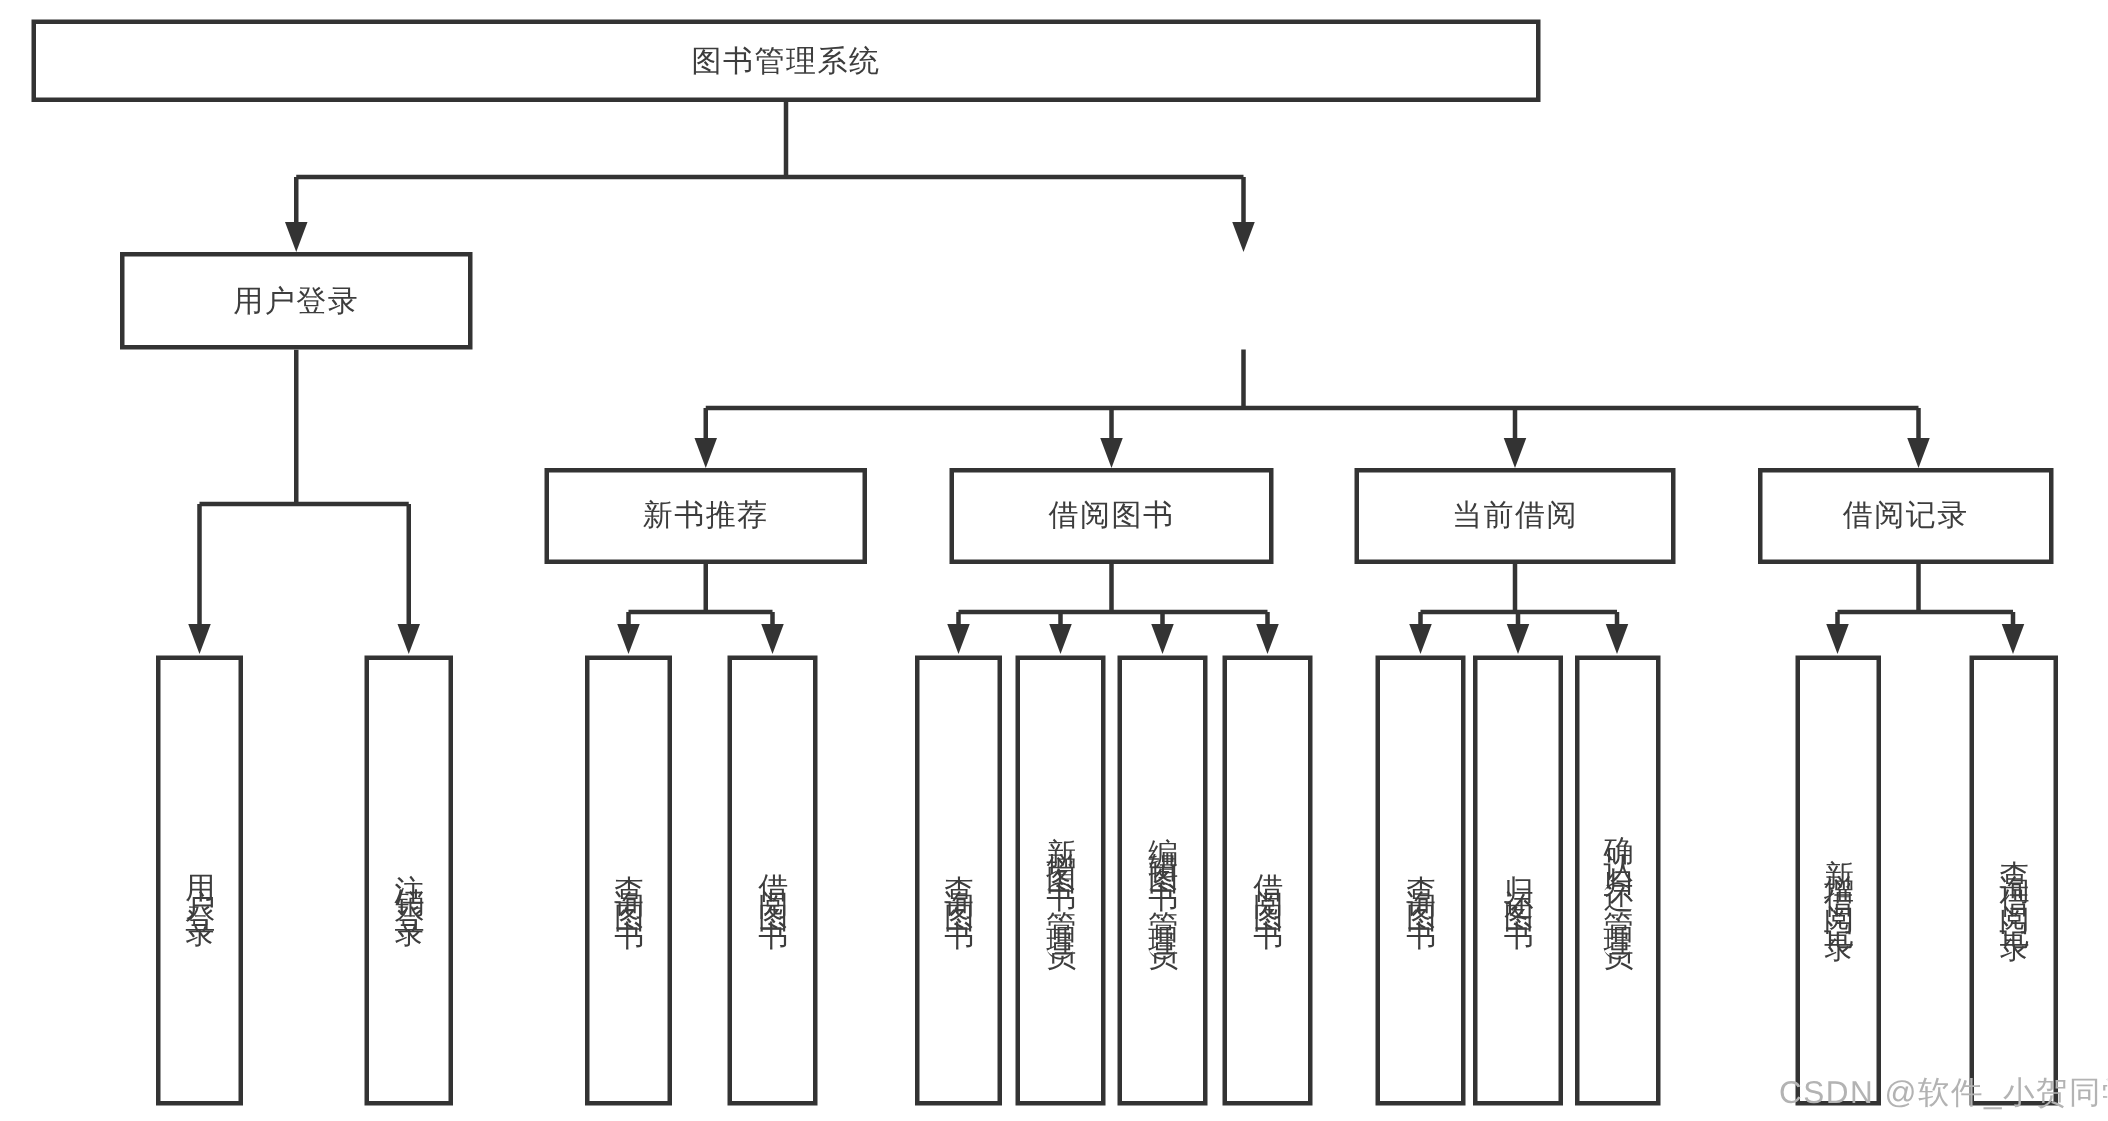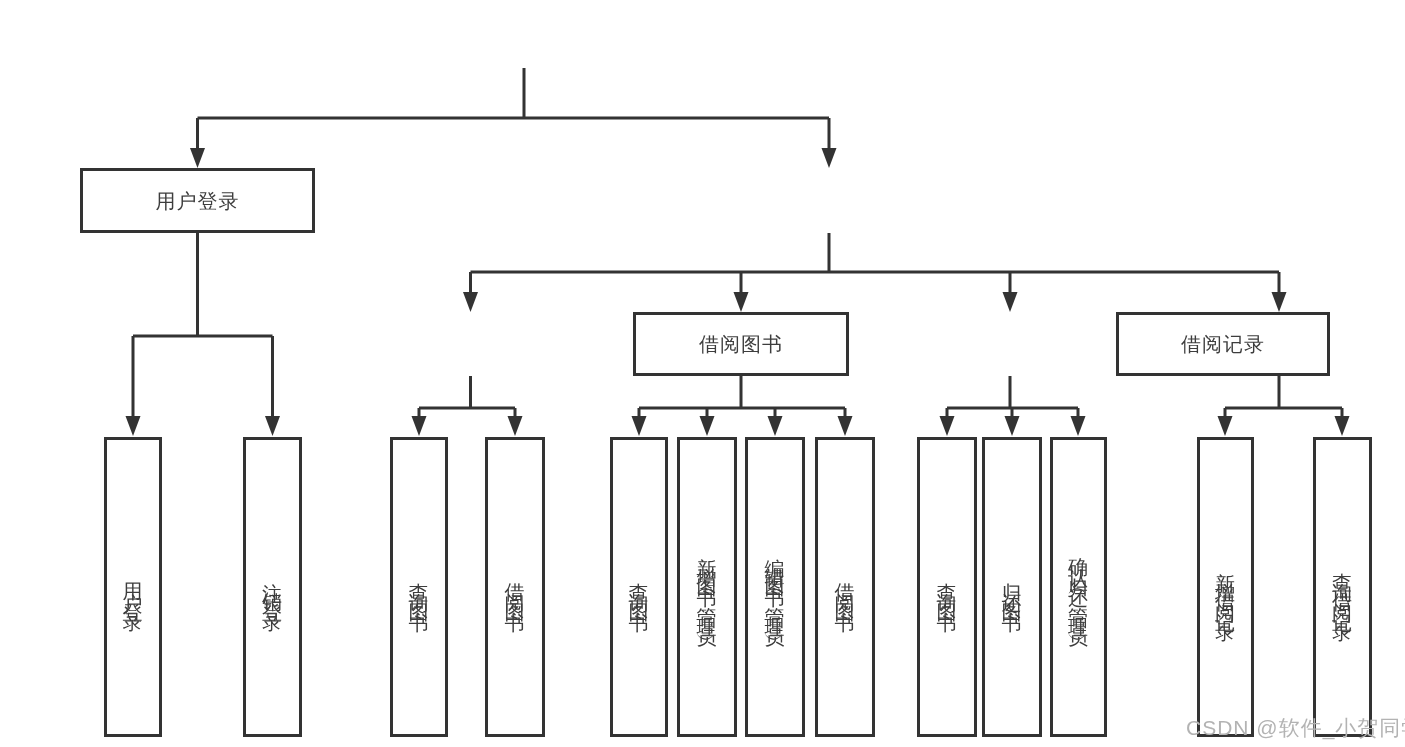--- a/index.html
+++ b/index.html
@@ -70,29 +70,38 @@
       <use href="#arrowhead" x="775" y="436"></use>
       <use href="#arrowhead" x="845" y="436"></use>
       <use href="#arrowhead" x="947" y="436"></use>
       <use href="#arrowhead" x="1012" y="436"></use>
       <use href="#arrowhead" x="1078" y="436"></use>
       <use href="#arrowhead" x="1225" y="436"></use>
       <use href="#arrowhead" x="1342" y="436"></use>
     </g>
   </svg>
 
+  <div class="box hbox" style="left:21px;top:13px;width:1006px;height:55px">
+    <span>图书管理系统</span>
+  </div>
 
   <div class="box hbox" style="left:80px;top:168px;width:235px;height:65px">
     <span>用户登录</span>
   </div>
 
+  <div class="box hbox" style="left:363px;top:312px;width:215px;height:64px">
+    <span>新书推荐</span>
+  </div>
   <div class="box hbox" style="left:633px;top:312px;width:216px;height:64px">
     <span>借阅图书</span>
   </div>
-  <div class="box hbox" style="left:1116px;top:312px;width:214px;height:64px">
+  <div class="box hbox" style="left:903px;top:312px;width:214px;height:64px">
+    <span>当前借阅</span>
+  </div>
+  <div class="box hbox" style="left:1172px;top:312px;width:197px;height:64px">
     <span>借阅记录</span>
   </div>
 
   <div class="box vbox" style="left:104px;top:437px;width:58px;height:300px">
     <span>用户登录</span>
   </div>
   <div class="box vbox" style="left:243px;top:437px;width:59px;height:300px">
     <span>注销登录</span>
   </div>
 

